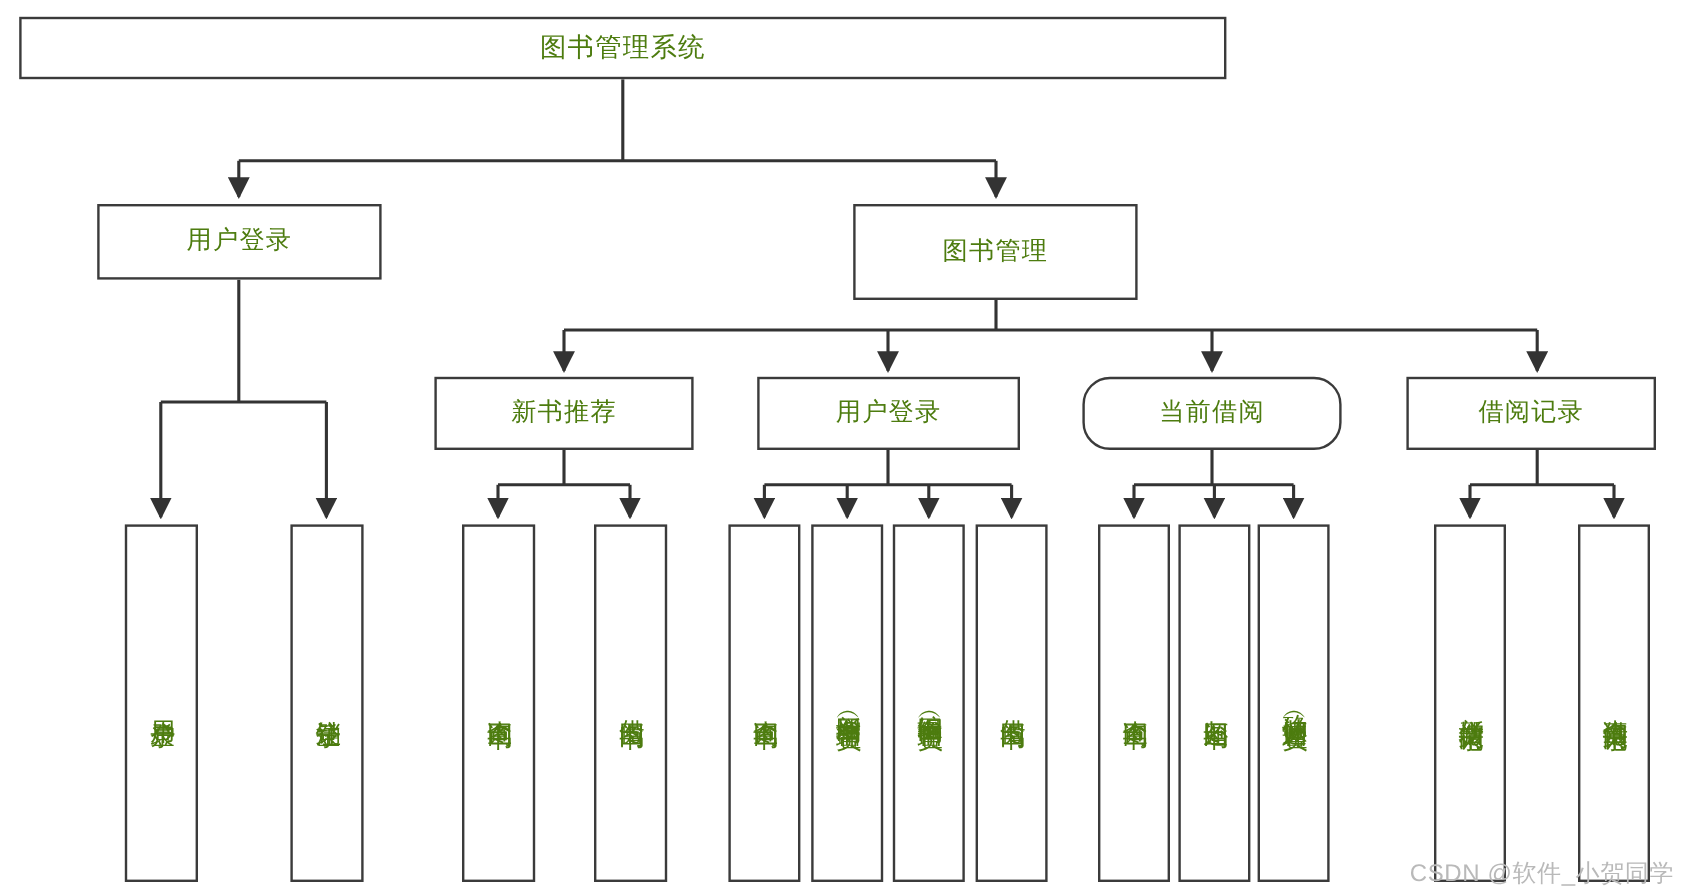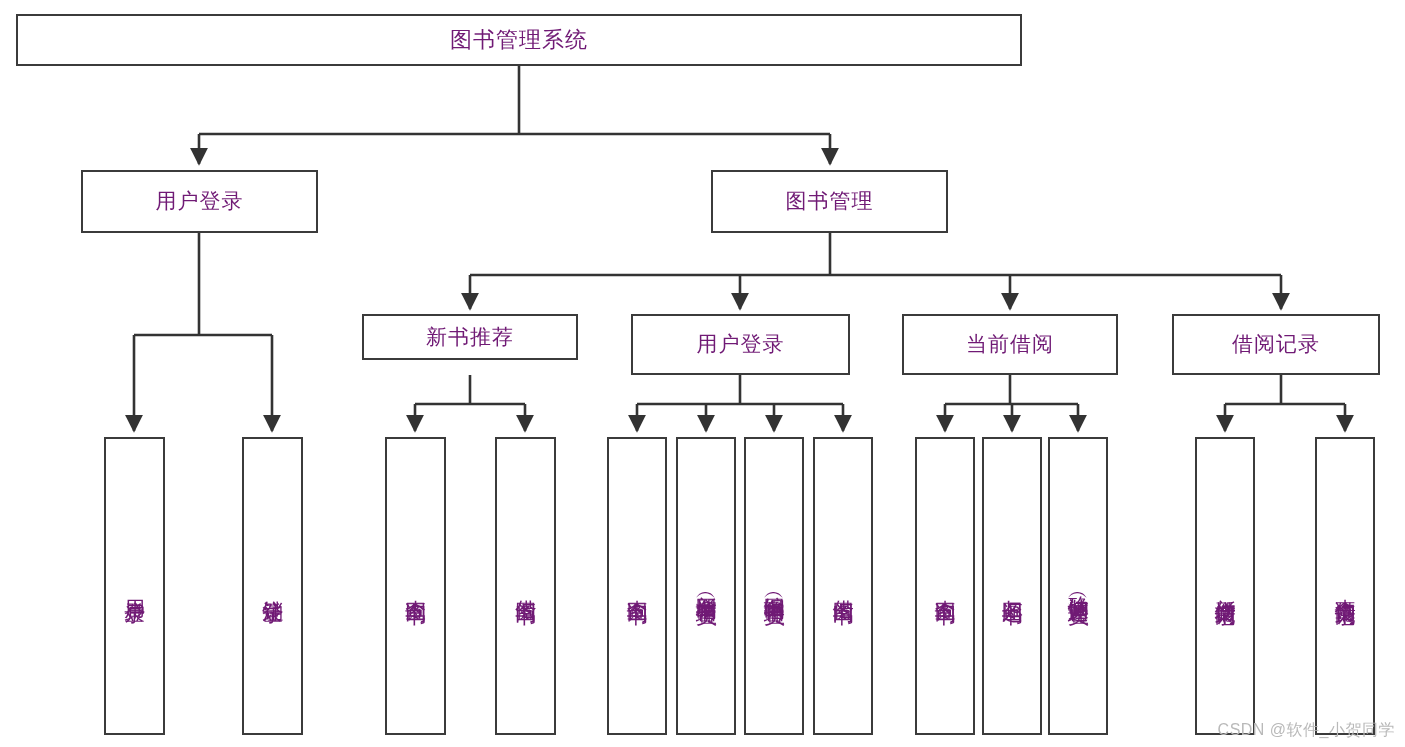--- a/index.html
+++ b/index.html
@@ -27,21 +27,21 @@
     pointer-events: none;
   }
   .node {
     position: absolute;
     box-sizing: border-box;
     background: #ffffff;
     border: 2px solid #3b3b3b;
     display: flex;
     align-items: center;
     justify-content: center;
-    color: #701a75;
+    color: #4d7c0f;
   }
   .node .txt {
     display: block;
     text-align: center;
     line-height: 1.25;
     white-space: nowrap;
   }
   
   .node.horiz .txt {
     font-size: 21px;
@@ -61,21 +61,21 @@
     font-size: 21px;
     line-height: 1.06;
     letter-spacing: 1.5px;
     white-space: nowrap;
     max-height: 282px;
   }
   #watermark {
     position: absolute;
     right: 10px;
     bottom: 6px;
-    font-size: 16px;
+    font-size: 20px;
     color: #b9b9b9;
     letter-spacing: 0.5px;
     white-space: nowrap;
     user-select: none;
   }
 </style>
 </head>
 <body>
 
 <div id="canvas">
@@ -130,31 +130,31 @@
     </g>
   </svg>
 
   <div class="node horiz root" style="left:16px; top:14px; width:1006px; height:52px;">
     <span class="txt">图书管理系统</span>
   </div>
 
   <div class="node horiz" style="left:81px; top:170px; width:237px; height:63px;">
     <span class="txt">用户登录</span>
   </div>
-  <div class="node horiz" style="left:711px; top:170px; width:237px; height:63px;">
+  <div class="node horiz" style="left:711px; top:170px; width:237px; height:80px;">
     <span class="txt">图书管理</span>
   </div>
 
-  <div class="node horiz" style="left:362px; top:314px; width:216px; height:46px;">
+  <div class="node horiz" style="left:362px; top:314px; width:216px; height:61px;">
     <span class="txt">新书推荐</span>
   </div>
   <div class="node horiz" style="left:631px; top:314px; width:219px; height:61px;">
     <span class="txt">用户登录</span>
   </div>
-  <div class="node horiz" style="left:902px; top:314px; width:216px; height:61px;">
+  <div class="node horiz" style="left:902px; top:314px; width:216px; height:61px;border-radius:23px;">
     <span class="txt">当前借阅</span>
   </div>
   <div class="node horiz" style="left:1172px; top:314px; width:208px; height:61px;">
     <span class="txt">借阅记录</span>
   </div>
 
   <div class="node vert" style="left:104px; top:437px; width:61px; height:298px;">
     <span class="txt">用户登录</span>
   </div>
   <div class="node vert" style="left:242px; top:437px; width:61px; height:298px;">

